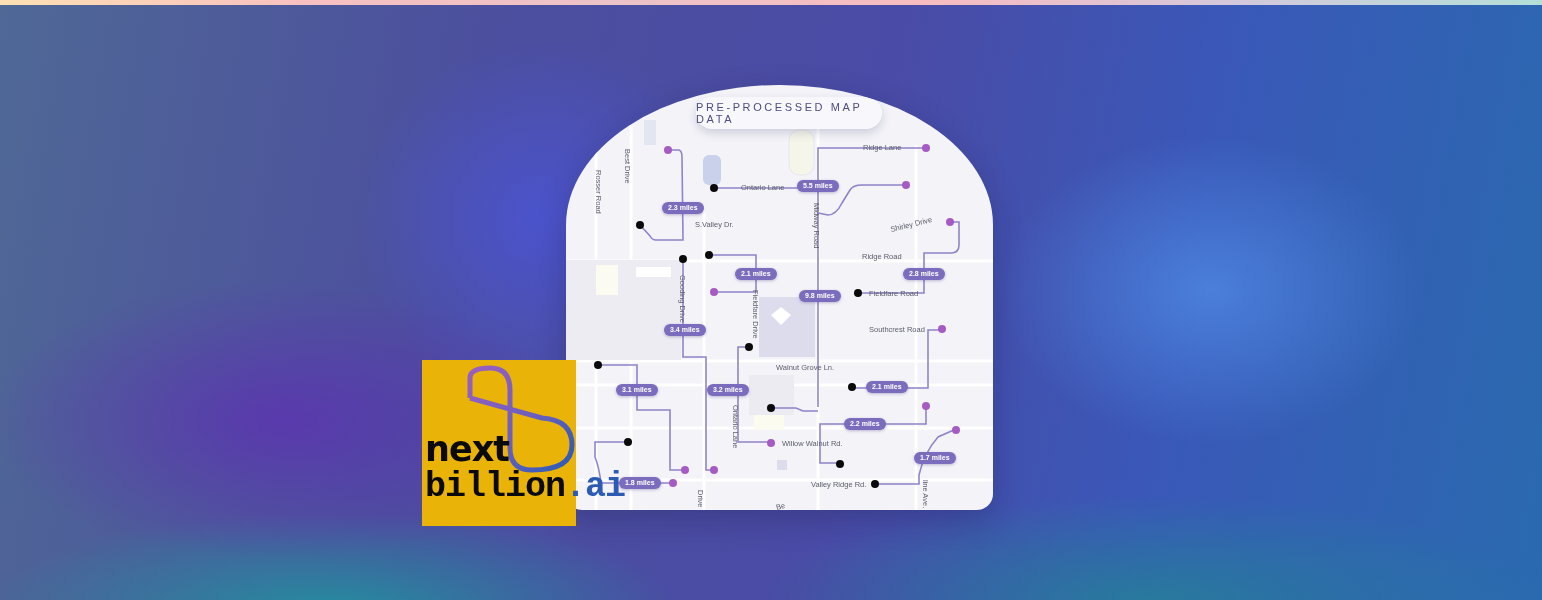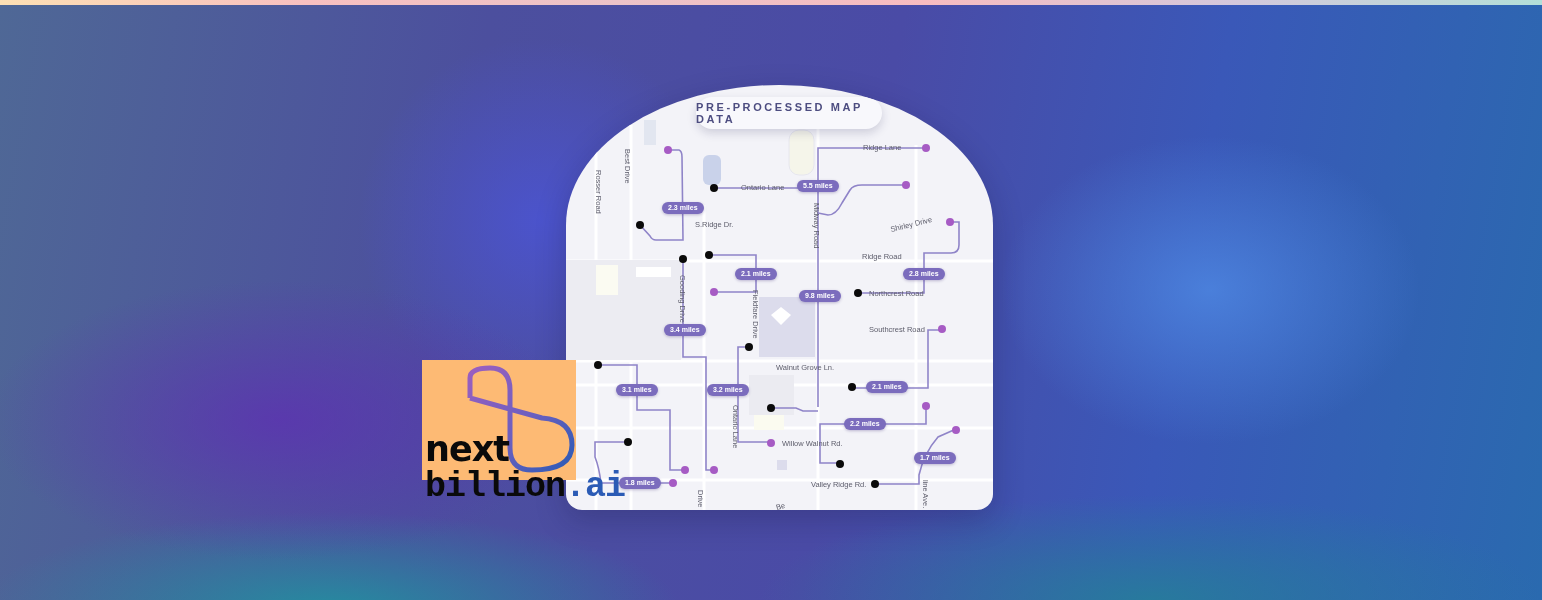--- a/index.html
+++ b/index.html
@@ -24,36 +24,36 @@
     border-radius: 213px 213px 16px 16px / 140px 140px 16px 16px;
     overflow: hidden;
     box-shadow: 0 10px 30px rgba(20,20,60,0.25);
   }
   .map-card svg { position: absolute; left: 0; top: 0; }
   .title-pill {
     position: absolute; left: 130px; top: 12px; width: 186px; height: 32px;
     background: #f8f8fc; border-radius: 16px;
     box-shadow: 0 4px 10px rgba(40,40,90,0.18);
     display: flex; align-items: center; justify-content: center;
-    font-size: 11px; font-weight: bold; letter-spacing: 2.6px; color: #4d4d80;
+    font-size: 11px; font-weight: normal; letter-spacing: 2.6px; color: #4d4d80;
   }
   .street-label {
     position: absolute; font-size: 7.5px; color: #5d5d6b; white-space: nowrap;
   }
   .street-label.vert { transform-origin: left top; transform: rotate(90deg); }
   .street-label.tilt { transform: rotate(-14deg); }
   .dist-pill {
     position: absolute; height: 12px; padding: 0 6px;
     background: #7b6cbd; color: #ffffff; border-radius: 7px;
     font-size: 7px; font-weight: bold; line-height: 12px; white-space: nowrap;
     box-shadow: 0 1px 3px rgba(60,40,120,0.3);
   }
   .logo-box {
-    position: absolute; left: 422px; top: 360px; width: 154px; height: 120px;
-    background: #fdba74;
+    position: absolute; left: 422px; top: 360px; width: 154px; height: 166px;
+    background: #eab308;
   }
   .logo-text {
     position: absolute; left: 3px; font-weight: bold; color: #0a0a0a;
     font-family: "DejaVu Sans", sans-serif; letter-spacing: -1px;
   }
   .logo-next { top: 72px; font-size: 35px; line-height: 35px; }
   .logo-billion { top: 107px; font-size: 35px; line-height: 40px; font-family: Liberation Mono, monospace; }
   .logo-ai { color: #2b5bb5; }
 </style>
 </head>
@@ -146,28 +146,28 @@
       <circle cx="205" cy="358" r="4"></circle>
       <circle cx="119" cy="385" r="4"></circle>
       <circle cx="148" cy="385" r="4"></circle>
       <circle cx="107" cy="398" r="4"></circle>
     </g>
   </svg>
 
   <span class="street-label vert" style="left:66px; top:64px;">Best Drive</span>
   <span class="street-label vert" style="left:37px; top:85px;">Rosser Road</span>
   <span class="street-label" style="left:175px; top:98px;">Ontario Lane</span>
-  <span class="street-label" style="left:129px; top:135px;">S.Ridge Dr.</span>
+  <span class="street-label" style="left:129px; top:135px;">S.Valley Dr.</span>
   <span class="street-label" style="left:297px; top:58px;">Ridge Lane</span>
   <span class="street-label vert" style="left:255px; top:118px;">Midway Road</span>
   <span class="street-label tilt" style="left:324px; top:135px;">Shirley Drive</span>
   <span class="street-label" style="left:296px; top:167px;">Ridge Road</span>
   <span class="street-label vert" style="left:121px; top:190px;">Gooding Drive</span>
   <span class="street-label vert" style="left:194px; top:205px;">Fieldfare Drive</span>
-  <span class="street-label" style="left:303px; top:204px;">Northcrest Road</span>
+  <span class="street-label" style="left:303px; top:204px;">Fieldfare Road</span>
   <span class="street-label" style="left:303px; top:240px;">Southcrest Road</span>
   <span class="street-label" style="left:210px; top:278px;">Walnut Grove Ln.</span>
   <span class="street-label vert" style="left:174px; top:320px;">Ontario Lane</span>
   <span class="street-label" style="left:216px; top:354px;">Willow Walnut Rd.</span>
   <span class="street-label" style="left:245px; top:395px;">Valley Ridge Rd.</span>
   <span class="street-label vert" style="left:139px; top:405px;">Drive</span>
   <span class="street-label tilt" style="left:210px; top:417px;">Be</span>
   <span class="street-label vert" style="left:364px; top:395px;">line Ave.</span>
 
   <span class="dist-pill" style="left:96px; top:117px;">2.3 miles</span>

